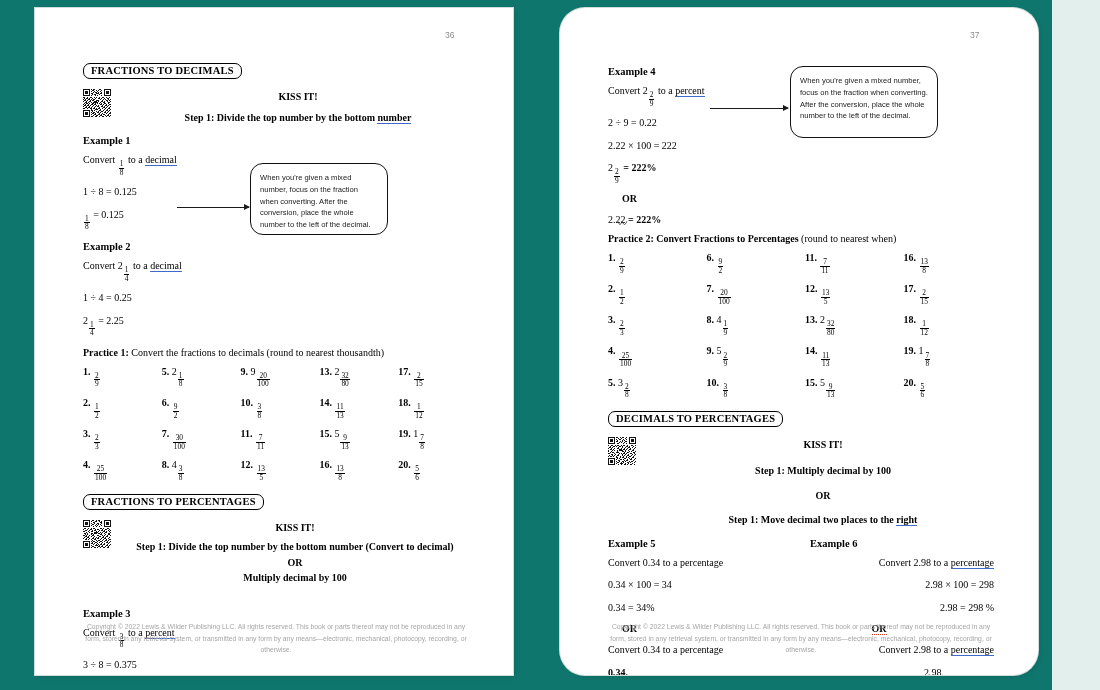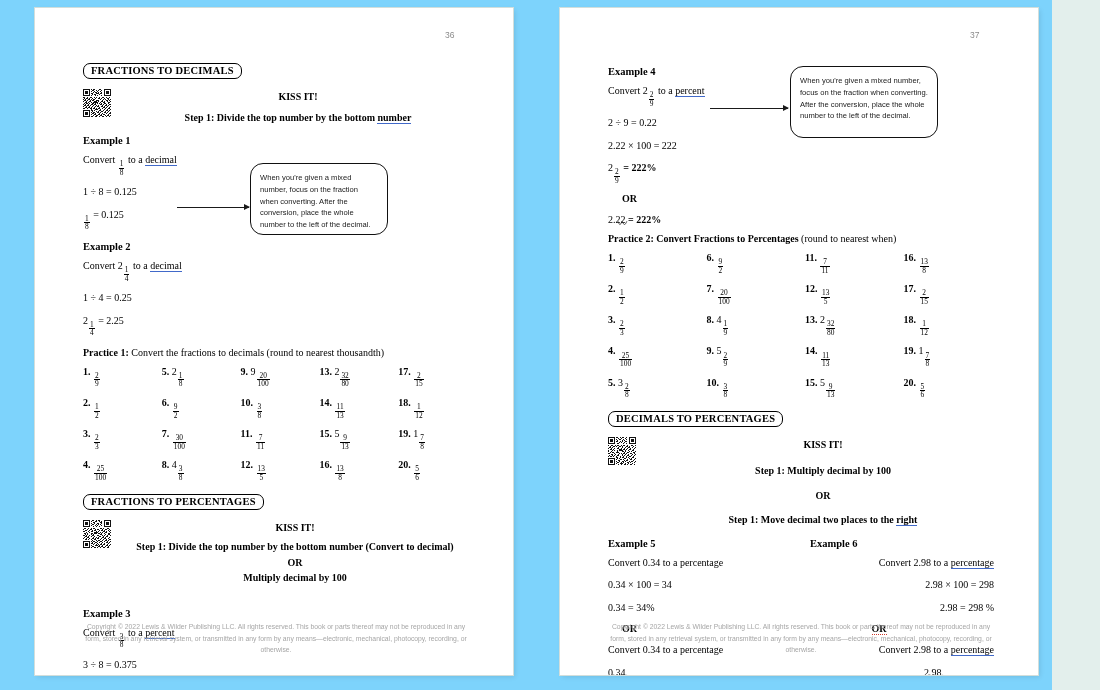--- a/index.html
+++ b/index.html
@@ -5,33 +5,33 @@
   html, body {
     margin: 0; padding: 0;
     width: 1100px; height: 690px;
     background: #e3efec;
     font-family: "Liberation Serif", serif;
     overflow: hidden;
   }
   .workspace {
     position: relative;
     width: 1052px; height: 690px;
-    background: #7dd3fc;
+    background: #0f766e;
   }
   .page {
     position: absolute;
     top: 8px;
     width: 478px;
     height: 667px;
     background: #ffffff;
     box-shadow: 0 0 0 1px #d2dedb, 2px 2px 5px rgba(0,0,0,0.10);
     overflow: hidden;
   }
   .page-left  { left: 35px; }
-  .page-right { left: 560px; }
+  .page-right { left: 560px; border-radius: 25px; }
 
   .page-number {
     position: absolute;
     top: 22px;
     width: 100%;
     text-align: center;
     font-family: "Liberation Sans", sans-serif;
     font-size: 8.5px;
     color: #8a8a8a;
   }
@@ -1130,21 +1130,21 @@
 
       
       <div class="twocol" style="margin-top:10px;">
         <div class="left-col">
           <h3 class="example" style="margin-top:0;">Example 5</h3>
           <p class="line">Convert 0.34 to a percentage</p>
           <p class="line">0.34 × 100 = 34</p>
           <p class="line">0.34 = 34%</p>
           <p class="or-line">OR</p>
           <p class="line">Convert 0.34 to a percentage</p>
-          <p class="line" style="margin-bottom:21px;">
+          <p class="line" style="margin-bottom:21px;font-weight:bold;">
             <span class="hop"><span>0.34.</span><svg class="arcs" viewBox="0 0 16 7" style="left:22%;">
                   <path d="M1 0 Q3 7 5.5 0" fill="none" stroke="#222" stroke-width="0.8"></path>
                   <path d="M5.5 0 Q8 7 10.5 0" fill="none" stroke="#222" stroke-width="0.8"></path>
                 </svg></span>
           </p>
 
         </div>
         <div class="right-col">
           <h3 class="example" style="margin-top:0; text-align:left;">Example 6</h3>
           <p class="line">

